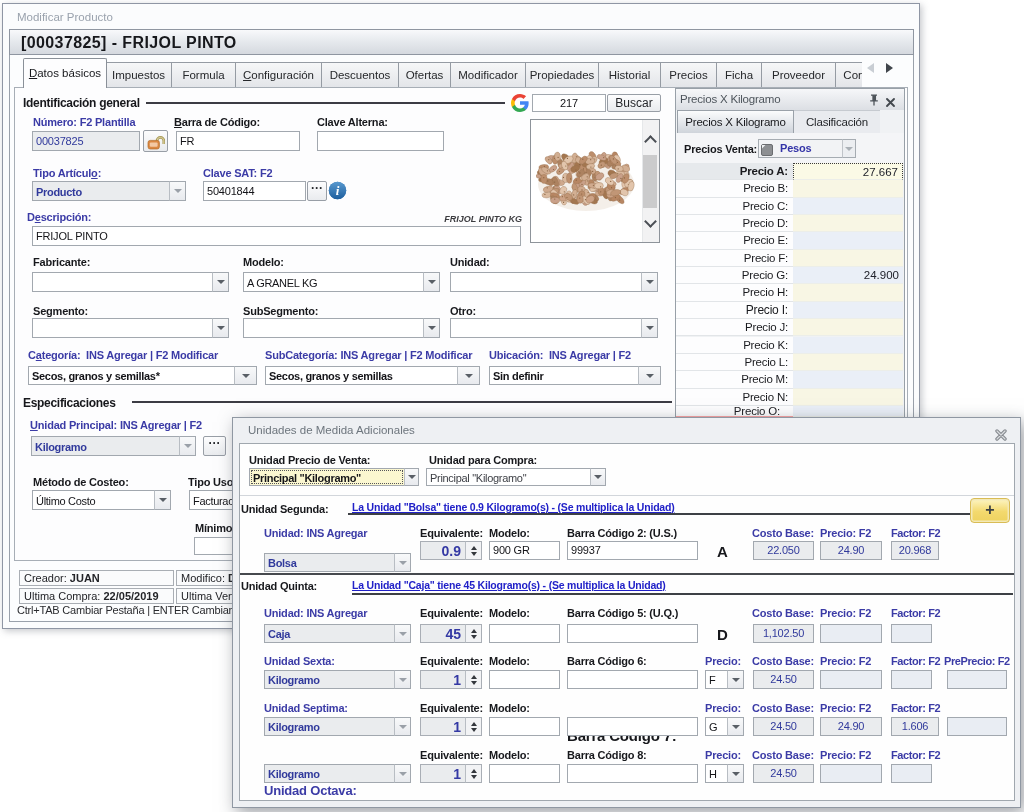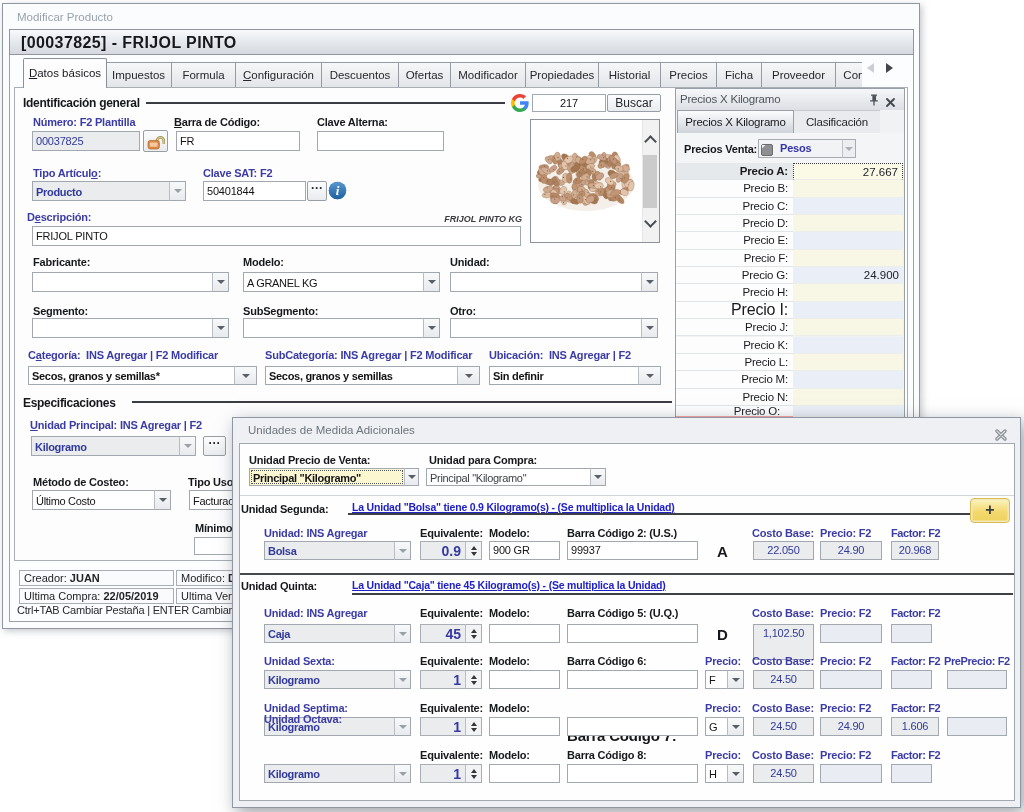--- a/index.html
+++ b/index.html
@@ -507,21 +507,21 @@
 <div class="gridrow" style="left:676px;top:215.05px;width:117px;height:17.35px;background:#fdfdfe;border-bottom:1px solid #e2e5e8;font-size:11.5px;letter-spacing:-0.2px;font-weight:normal;color:#1a1b1f;text-align:right;padding-right:5px;line-height:16.35px">Precio D:</div>
 <div class="gridrow" style="left:793px;top:215.05px;width:110px;height:17.35px;background:#f8f6e4;border-bottom:1px solid #eceee9;font-size:11.5px;color:#20222b;text-align:right;padding-right:4px;line-height:16.35px"></div>
 <div class="gridrow" style="left:676px;top:232.4px;width:117px;height:17.35px;background:#fdfdfe;border-bottom:1px solid #e2e5e8;font-size:11.5px;letter-spacing:-0.2px;font-weight:normal;color:#1a1b1f;text-align:right;padding-right:5px;line-height:16.35px">Precio E:</div>
 <div class="gridrow" style="left:793px;top:232.4px;width:110px;height:17.35px;background:#eaeff7;border-bottom:1px solid #eceee9;font-size:11.5px;color:#20222b;text-align:right;padding-right:4px;line-height:16.35px"></div>
 <div class="gridrow" style="left:676px;top:249.75px;width:117px;height:17.35px;background:#fdfdfe;border-bottom:1px solid #e2e5e8;font-size:11.5px;letter-spacing:-0.2px;font-weight:normal;color:#1a1b1f;text-align:right;padding-right:5px;line-height:16.35px">Precio F:</div>
 <div class="gridrow" style="left:793px;top:249.75px;width:110px;height:17.35px;background:#f8f6e4;border-bottom:1px solid #eceee9;font-size:11.5px;color:#20222b;text-align:right;padding-right:4px;line-height:16.35px"></div>
 <div class="gridrow" style="left:676px;top:267.1px;width:117px;height:17.35px;background:#fdfdfe;border-bottom:1px solid #e2e5e8;font-size:11.5px;letter-spacing:-0.2px;font-weight:normal;color:#1a1b1f;text-align:right;padding-right:5px;line-height:16.35px">Precio G:</div>
 <div class="gridrow" style="left:793px;top:267.1px;width:110px;height:17.35px;background:#eaeff7;border-bottom:1px solid #eceee9;font-size:11.5px;color:#20222b;text-align:right;padding-right:4px;line-height:16.35px">24.900</div>
 <div class="gridrow" style="left:676px;top:284.45px;width:117px;height:17.35px;background:#fdfdfe;border-bottom:1px solid #e2e5e8;font-size:11.5px;letter-spacing:-0.2px;font-weight:normal;color:#1a1b1f;text-align:right;padding-right:5px;line-height:16.35px">Precio H:</div>
 <div class="gridrow" style="left:793px;top:284.45px;width:110px;height:17.35px;background:#f8f6e4;border-bottom:1px solid #eceee9;font-size:11.5px;color:#20222b;text-align:right;padding-right:4px;line-height:16.35px"></div>
-<div class="gridrow" style="left:676px;top:301.8px;width:117px;height:17.35px;background:#fdfdfe;border-bottom:1px solid #e2e5e8;font-size:16px;letter-spacing:-0.2px;font-weight:normal;color:#1a1b1f;text-align:right;padding-right:5px;line-height:16.35px">Precio I:</div>
+<div class="gridrow" style="left:676px;top:301.8px;width:117px;height:17.35px;background:#fdfdfe;border-bottom:1px solid #e2e5e8;font-size:12px;letter-spacing:-0.2px;font-weight:normal;color:#1a1b1f;text-align:right;padding-right:5px;line-height:16.35px">Precio I:</div>
 <div class="gridrow" style="left:793px;top:301.8px;width:110px;height:17.35px;background:#eaeff7;border-bottom:1px solid #eceee9;font-size:11.5px;color:#20222b;text-align:right;padding-right:4px;line-height:16.35px"></div>
 <div class="gridrow" style="left:676px;top:319.15px;width:117px;height:17.35px;background:#fdfdfe;border-bottom:1px solid #e2e5e8;font-size:11.5px;letter-spacing:-0.2px;font-weight:normal;color:#1a1b1f;text-align:right;padding-right:5px;line-height:16.35px">Precio J:</div>
 <div class="gridrow" style="left:793px;top:319.15px;width:110px;height:17.35px;background:#f8f6e4;border-bottom:1px solid #eceee9;font-size:11.5px;color:#20222b;text-align:right;padding-right:4px;line-height:16.35px"></div>
 <div class="gridrow" style="left:676px;top:336.5px;width:117px;height:17.35px;background:#fdfdfe;border-bottom:1px solid #e2e5e8;font-size:11.5px;letter-spacing:-0.2px;font-weight:normal;color:#1a1b1f;text-align:right;padding-right:5px;line-height:16.35px">Precio K:</div>
 <div class="gridrow" style="left:793px;top:336.5px;width:110px;height:17.35px;background:#eaeff7;border-bottom:1px solid #eceee9;font-size:11.5px;color:#20222b;text-align:right;padding-right:4px;line-height:16.35px"></div>
 <div class="gridrow" style="left:676px;top:353.85px;width:117px;height:17.35px;background:#fdfdfe;border-bottom:1px solid #e2e5e8;font-size:11.5px;letter-spacing:-0.2px;font-weight:normal;color:#1a1b1f;text-align:right;padding-right:5px;line-height:16.35px">Precio L:</div>
 <div class="gridrow" style="left:793px;top:353.85px;width:110px;height:17.35px;background:#f8f6e4;border-bottom:1px solid #eceee9;font-size:11.5px;color:#20222b;text-align:right;padding-right:4px;line-height:16.35px"></div>
 <div class="gridrow" style="left:676px;top:371.2px;width:117px;height:17.35px;background:#fdfdfe;border-bottom:1px solid #e2e5e8;font-size:11.5px;letter-spacing:-0.2px;font-weight:normal;color:#1a1b1f;text-align:right;padding-right:5px;line-height:16.35px">Precio M:</div>
 <div class="gridrow" style="left:793px;top:371.2px;width:110px;height:17.35px;background:#eaeff7;border-bottom:1px solid #eceee9;font-size:11.5px;color:#20222b;text-align:right;padding-right:4px;line-height:16.35px"></div>
 <div class="gridrow" style="left:676px;top:388.55px;width:117px;height:17.35px;background:#fdfdfe;border-bottom:1px solid #e2e5e8;font-size:11.5px;letter-spacing:-0.2px;font-weight:normal;color:#1a1b1f;text-align:right;padding-right:5px;line-height:16.35px">Precio N:</div>
@@ -552,21 +552,21 @@
 <div class="lb" style="left:352px;top:501px;font-size:10.5px;z-index:11;color:#2121c8;letter-spacing:-0.2px"><u>La Unidad "Bolsa" tiene 0.9 Kilogramo(s) - (Se multiplica la Unidad)</u></div>
 <div class="a" style="left:348px;top:512.5px;width:622px;height:2.4px;z-index:11;background:#3d4045"></div>
 <div class="a" style="left:970px;top:498px;width:40px;height:25px;z-index:11;background:linear-gradient(#fdf5c4,#f3d96e 55%,#eed25f);border:1.5px solid #d9bc55;border-radius:4px;box-shadow:0 0 0 1.5px #f3e9b8 inset;font-size:16px;font-weight:bold;color:#3a3f42;text-align:center;line-height:21px">+</div>
 <div class="lb" style="left:264px;top:527px;font-size:11px;z-index:11;">Unidad: INS Agregar</div>
 <div class="lk" style="left:420px;top:527px;font-size:11px;z-index:11;">Equivalente:</div>
 <div class="lk" style="left:489px;top:527px;font-size:11px;z-index:11;">Modelo:</div>
 <div class="lk" style="left:567px;top:527px;font-size:11px;z-index:11;">Barra Código 2: (U.S.)</div>
 <div class="lb" style="left:752px;top:527px;font-size:11px;z-index:11;">Costo Base:</div>
 <div class="lb" style="left:820px;top:527px;font-size:11px;z-index:11;">Precio: F2</div>
 <div class="lb" style="left:891px;top:527px;font-size:11px;z-index:11;letter-spacing:-0.4px">Factor: F2</div>
-<div class="a cmb dd" style="left:264px;top:541px;width:147px;height:19px;z-index:11;">
+<div class="a cmb dd" style="left:264px;top:553px;width:147px;height:19px;z-index:11;">
     <div class="fld" style="width:131px;line-height:15px;">Bolsa</div>
     <div class="ab" style="width:17px;left:130px"></div>
     <div class="tri dim" style="left:134.5px;top:7.5px"></div>
   </div>
 <div class="a spn" style="z-index:11;left:420px;top:541px;width:62px;height:19px">
     <div class="fld" style="width:46px;line-height:15px">0.9</div>
     <div class="bt" style="width:17px"></div>
     <div style="position:absolute;right:5.5px;top:4.5px;width:0;height:0;border-left:3.5px solid transparent;border-right:3.5px solid transparent;border-bottom:4px solid #33373c"></div>
     <div style="position:absolute;right:5.5px;top:10.5px;width:0;height:0;border-left:3.5px solid transparent;border-right:3.5px solid transparent;border-top:4px solid #33373c"></div>
   </div>
@@ -594,21 +594,21 @@
   </div>
 <div class="a spn" style="z-index:11;left:420px;top:624px;width:62px;height:19px">
     <div class="fld" style="width:46px;line-height:15px">45</div>
     <div class="bt" style="width:17px"></div>
     <div style="position:absolute;right:5.5px;top:4.5px;width:0;height:0;border-left:3.5px solid transparent;border-right:3.5px solid transparent;border-bottom:4px solid #33373c"></div>
     <div style="position:absolute;right:5.5px;top:10.5px;width:0;height:0;border-left:3.5px solid transparent;border-right:3.5px solid transparent;border-top:4px solid #33373c"></div>
   </div>
 <div class="tb" style="z-index:11;left:489px;top:624px;width:71px;height:19px;line-height:17px;"></div>
 <div class="tb" style="z-index:11;left:567px;top:624px;width:131px;height:19px;line-height:17px;"></div>
 <div class="lk" style="left:717px;top:626px;font-size:15px;z-index:11;">D</div>
-<div class="tb dis rt" style="z-index:11;left:753px;top:624px;width:61px;height:36px;line-height:17px;">1,102.50</div>
+<div class="tb dis rt" style="z-index:11;left:753px;top:624px;width:61px;height:19px;line-height:17px;">1,102.50</div>
 <div class="tb rt" style="z-index:11;left:820px;top:624px;width:62px;height:19px;line-height:17px;background:#e9edf3;color:#313a9c;"></div>
 <div class="tb rt" style="z-index:11;left:891px;top:624px;width:41px;height:19px;line-height:17px;background:#e9edf3;color:#313a9c;"></div>
 <div class="lb" style="left:264px;top:655px;font-size:11px;z-index:11;">Unidad Sexta:</div>
 <div class="lk" style="left:420px;top:655px;font-size:11px;z-index:11;">Equivalente:</div>
 <div class="lk" style="left:489px;top:655px;font-size:11px;z-index:11;">Modelo:</div>
 <div class="lk" style="left:567px;top:655px;font-size:11px;z-index:11;">Barra Código 6:</div>
 <div class="lb" style="left:705px;top:655px;font-size:11px;z-index:11;">Precio:</div>
 <div class="lb" style="left:752px;top:655px;font-size:11px;z-index:11;">Costo Base:</div>
 <div class="lb" style="left:820px;top:655px;font-size:11px;z-index:11;">Precio: F2</div>
 <div class="lb" style="left:891px;top:655px;font-size:11px;z-index:11;letter-spacing:-0.4px">Factor: F2</div>
@@ -658,21 +658,21 @@
 <div class="tb" style="z-index:11;left:567px;top:717px;width:131px;height:19px;line-height:17px;"></div>
 <div class="a cmb" style="left:705px;top:717px;width:39px;height:19px;z-index:11;">
     <div class="fld" style="width:23px;line-height:15px;">G</div>
     <div class="ab" style="width:17px;left:22px"></div>
     <div class="tri " style="left:26.5px;top:7.5px"></div>
   </div>
 <div class="tb dis rt" style="z-index:11;left:753px;top:717px;width:61px;height:19px;line-height:17px;">24.50</div>
 <div class="tb dis rt" style="z-index:11;left:820px;top:717px;width:62px;height:19px;line-height:17px;">24.90</div>
 <div class="tb dis rt" style="z-index:11;left:891px;top:717px;width:48px;height:19px;line-height:17px;">1.606</div>
 <div class="tb rt" style="z-index:11;left:947px;top:717px;width:60px;height:19px;line-height:17px;background:#e9edf3;color:#313a9c;"></div>
-<div class="lb" style="left:264px;top:713px;font-size:11px;z-index:11;">Unidad Octava:</div>
+<div class="lb" style="left:264px;top:783px;font-size:13px;z-index:11;">Unidad Octava:</div>
 <div class="lk" style="left:420px;top:749px;font-size:11px;z-index:11;">Equivalente:</div>
 <div class="lk" style="left:489px;top:749px;font-size:11px;z-index:11;">Modelo:</div>
 <div class="lk" style="left:567px;top:749px;font-size:11px;z-index:11;">Barra Código 8:</div>
 <div class="lb" style="left:705px;top:749px;font-size:11px;z-index:11;">Precio:</div>
 <div class="lb" style="left:752px;top:749px;font-size:11px;z-index:11;">Costo Base:</div>
 <div class="lb" style="left:820px;top:749px;font-size:11px;z-index:11;">Precio: F2</div>
 <div class="lb" style="left:891px;top:749px;font-size:11px;z-index:11;letter-spacing:-0.4px">Factor: F2</div>
 <div class="a cmb dd" style="left:264px;top:764px;width:147px;height:19px;z-index:11;">
     <div class="fld" style="width:131px;line-height:15px;">Kilogramo</div>
     <div class="ab" style="width:17px;left:130px"></div>

